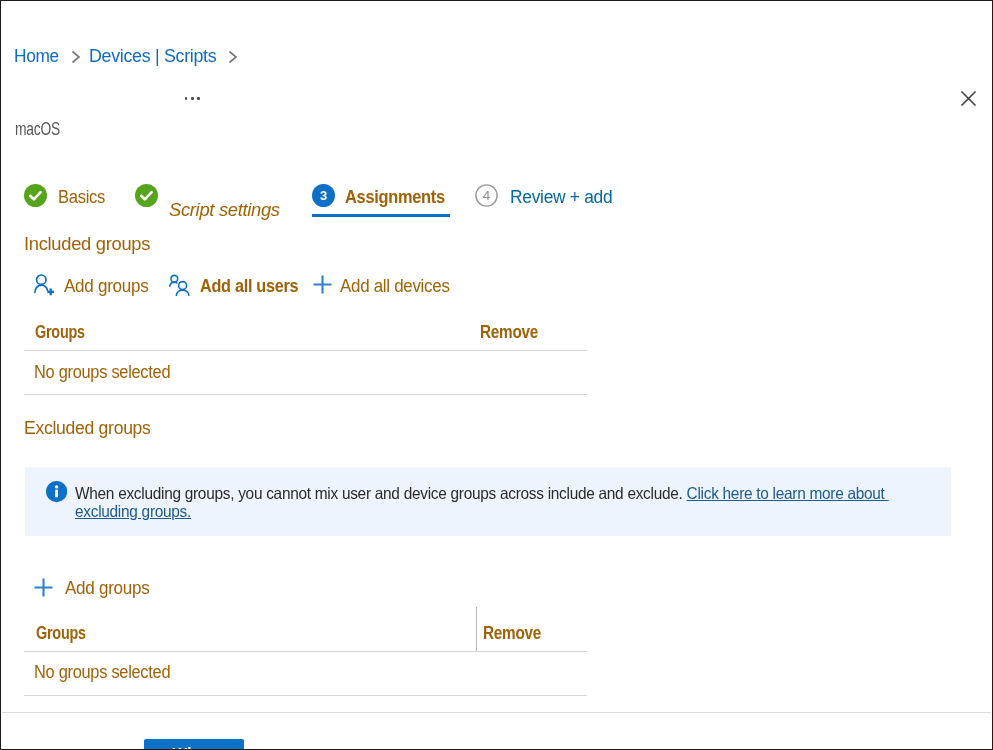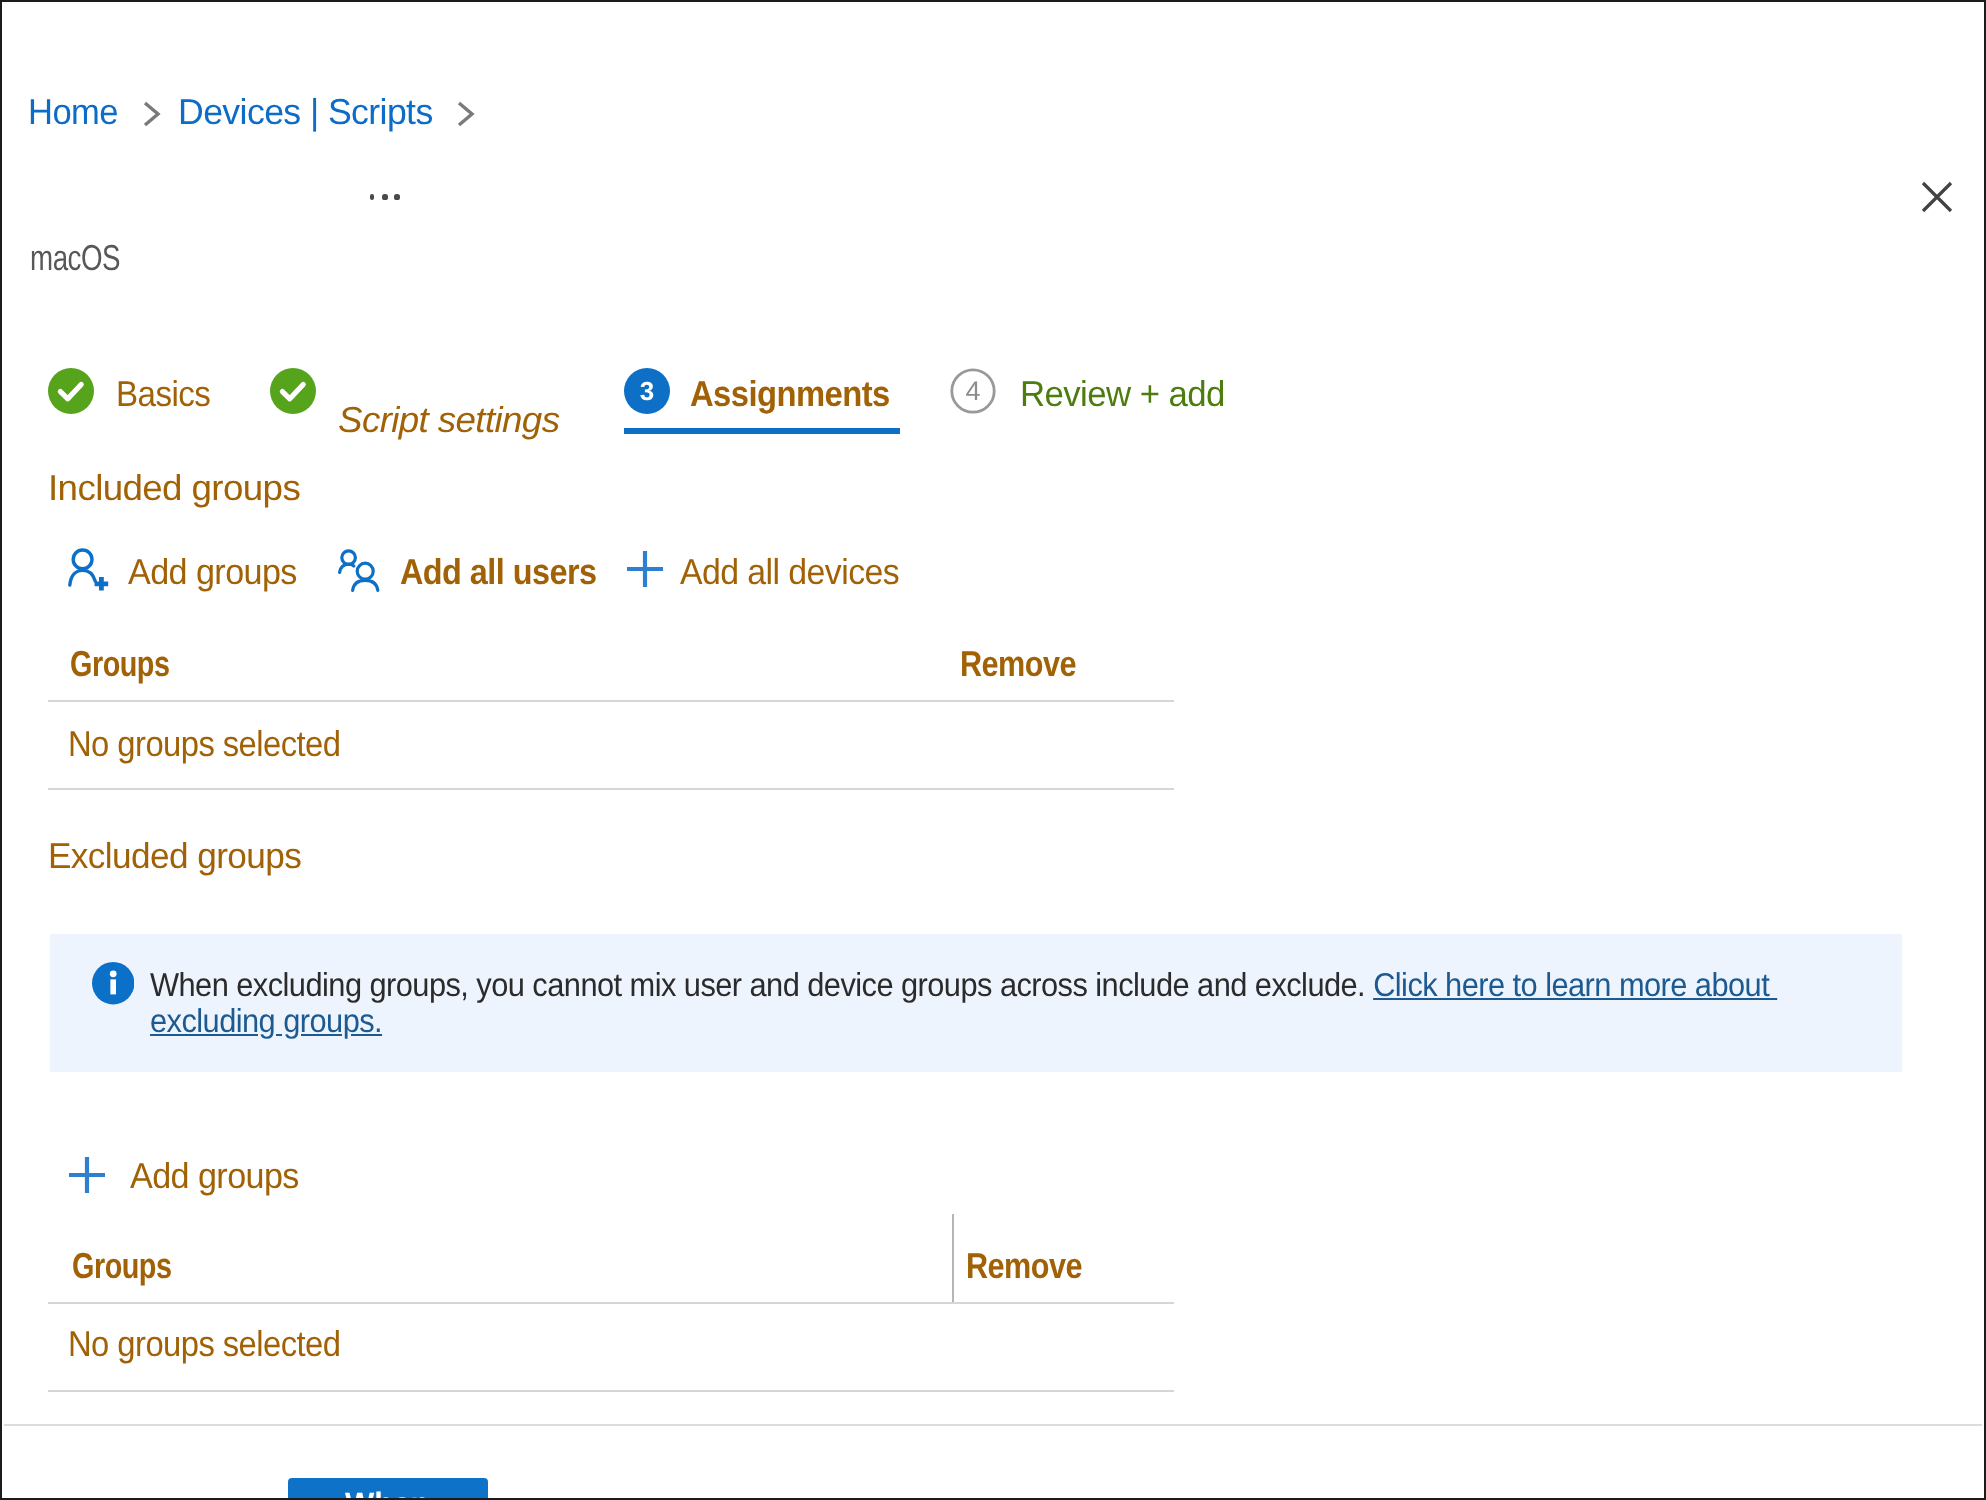--- a/index.html
+++ b/index.html
@@ -70,21 +70,21 @@
   </div>
   <div class="abs t18 bold" style="left:344.9px;top:151.5px;"><span class="sq" style="transform:scaleX(0.91);">Assignments</span></div>
   <div class="abs" style="left:312px;top:179.6px;width:138px;height:3.3px;background:#0f6fc5;"></div>
 
   <div class="abs" style="left:475.1px;top:149.5px;">
     <svg width="23" height="23" viewBox="0 0 23 23">
         <circle cx="11.5" cy="11.5" r="10.6" fill="none" stroke="#999" stroke-width="1.4"></circle>
         <text x="11.5" y="16" font-family="Liberation Sans" font-size="13.5" fill="#8d8d8d" text-anchor="middle">4</text>
       </svg>
   </div>
-  <div class="abs t18" style="left:510px;top:151.5px;color:#4d7c0f;"><span class="sq" style="transform:scaleX(0.966);">Review + add</span></div>
+  <div class="abs t18" style="left:510px;top:151.5px;color:#0369a1;"><span class="sq" style="transform:scaleX(0.966);">Review + add</span></div>
 
   <div class="abs t18" style="left:23.5px;top:199.3px;"><span class="sq" style="transform:scaleX(1.02);">Included groups</span></div>
 
   <div class="abs" style="left:34px;top:240px;">
     <svg width="21" height="22" viewBox="0 0 21 22">
       <g fill="none" stroke="#0e6fc6" stroke-width="1.7">
         <circle cx="7.3" cy="5.7" r="4.7"></circle>
         <path d="M0.9 18.5 C1.5 13.3 4.2 11.2 7.3 11.2 C10.2 11.2 12.6 13 13.6 16.5" stroke-linecap="round"></path>
       </g>
       <g stroke="#0e6fc6" stroke-width="2.4">

